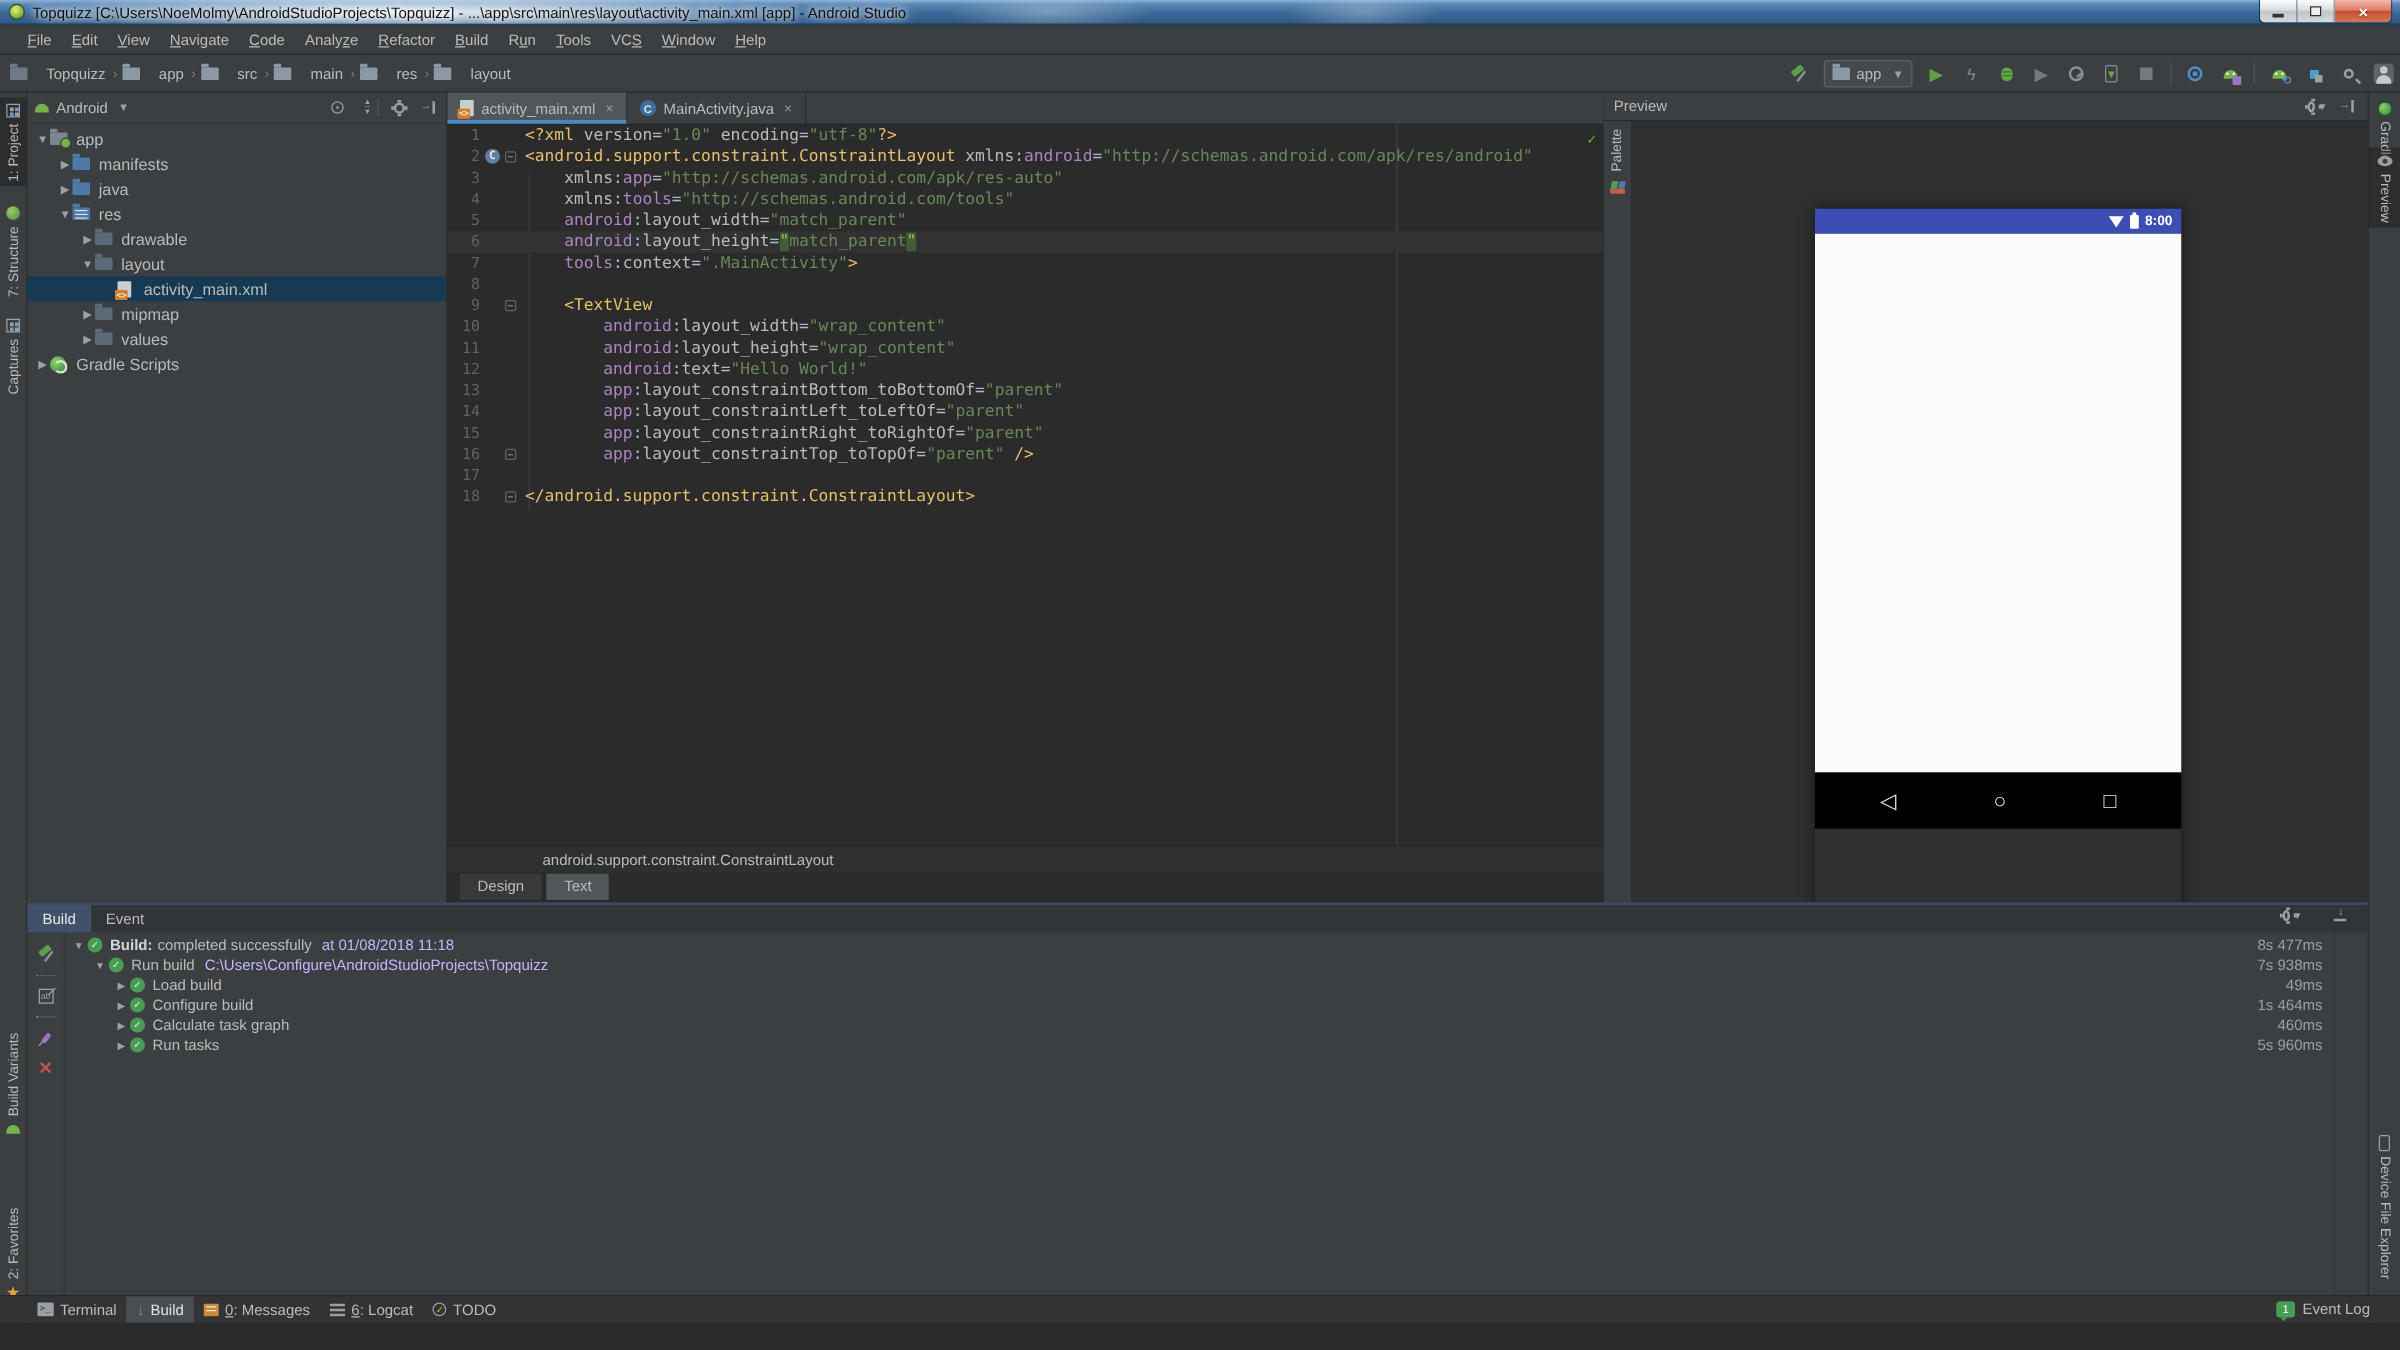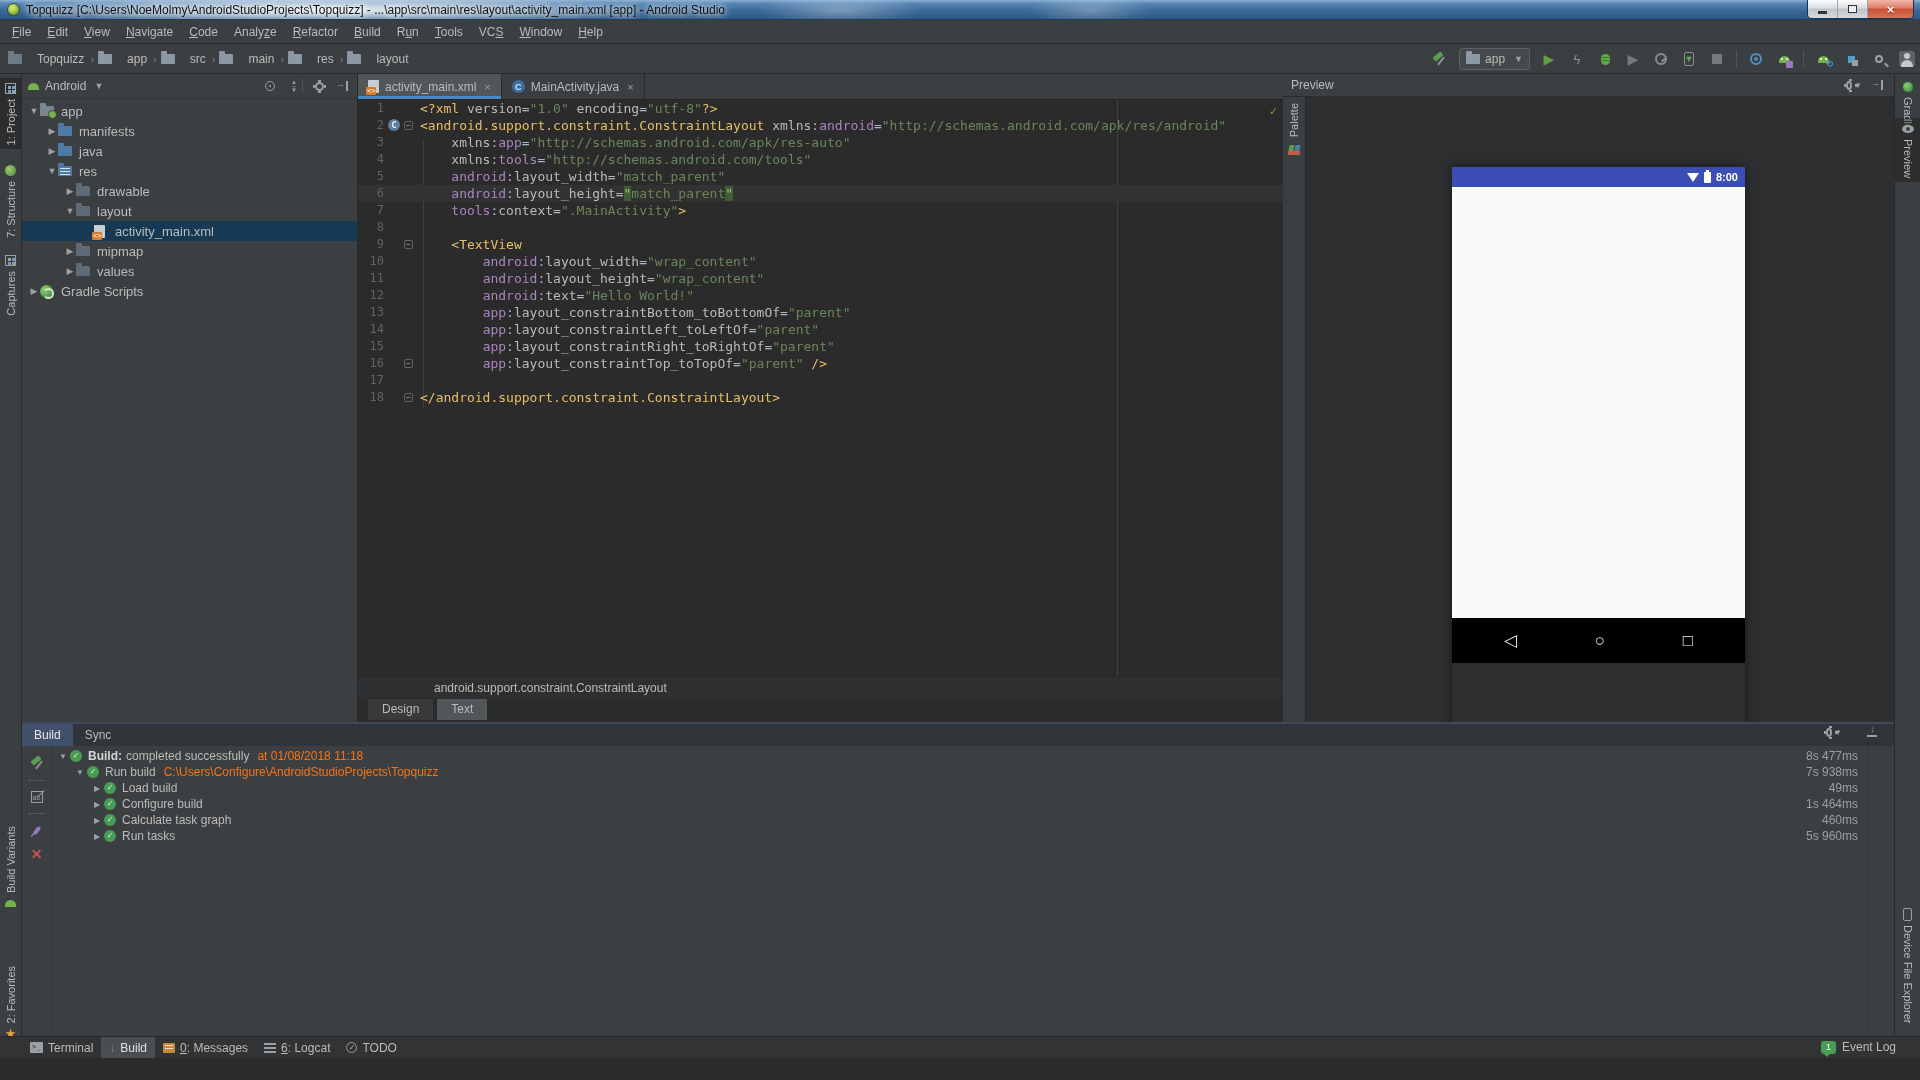--- a/index.html
+++ b/index.html
@@ -27,21 +27,21 @@
   .winbtn.close { width:45px; border-right:none;
     background:linear-gradient(180deg,#F2B8AC,#DD7C66 45%,#C94F31 50%,#D3765B); }
   .glyph-min { width:9px; height:3px; background:#333; margin-top:7px; }
   .glyph-max { width:9px; height:8px; border:1px solid #333; position:relative; background:#eee; }
   .glyph-max::before { content:""; position:absolute; left:2px; top:-3px; width:9px; height:8px;
     border:1px solid #333; background:#eee; z-index:-1; }
   .glyph-x { color:#fff; font-weight:bold; font-size:13px; text-shadow:0 1px 1px #7A2413; line-height:1; }
 
   
   #menubar { position:absolute; left:0; top:20px; width:1920px; height:24px; background:#3C3F41;
-    border-bottom:1px solid #2B2B2B; display:flex; align-items:center; padding-left:4px; }
+    border-bottom:1px solid #2B2B2B; display:flex; align-items:center; padding-left:14px; }
   .menu-item { padding:3px 8px; color:#BBBBBB; cursor:default; }
   .menu-item u { text-decoration:underline; }
 
   
   #toolbar { position:absolute; left:0; top:44px; width:1920px; height:30px; background:#3C3F41;
     border-bottom:1px solid #292B2D; }
   #navbar { position:absolute; left:8px; top:0; height:30px; display:flex; align-items:center; }
   .crumb { display:flex; align-items:center; margin-right:2px; }
   .crumb .lbl { margin-left:15px; color:#BBBBBB; }
   .crumb-sep { color:#7F8487; margin:0 4px; font-size:11px; }
@@ -199,21 +199,21 @@
   .pin-ic { width:4px; height:9px; background:#9A76C0; border-radius:2px; transform:rotate(40deg); position:relative; }
   .pin-ic::after { content:""; position:absolute; left:1px; top:8px; width:1px; height:5px; background:#9DA0A3; }
   .x-ic { color:#C75450; font-size:14px; font-weight:bold; line-height:1; }
   #build-tree { position:absolute; left:30px; top:24px; right:30px; }
   .brow { height:16px; display:flex; align-items:center; white-space:nowrap; font-size:12px; }
   .brow .arrow { width:14px; color:#9DA0A3; font-size:8px; text-align:center; flex:none; }
   .okball { width:12px; height:12px; border-radius:50%; background:#499C54; color:#DFF0DC; font-size:8px; line-height:12px;
     text-align:center; flex:none; margin-right:6px; }
   .brow b { color:#D5D5D5; margin-right:4px; }
   .brow .lbl { color:#BBBBBB; }
-  .brow .detail { color:#f97316; margin-left:8px; }
+  .brow .detail { color:#c4b5fd; margin-left:8px; }
   #build-times { position:absolute; right:36px; top:24px; text-align:right; color:#9DA0A3; }
   #build-times div { height:16px; line-height:16px; font-size:12px; }
   #build-scroll { position:absolute; right:26px; top:22px; width:1px; height:292px; background:#333638; }
 
   
   #tooltabs { position:absolute; left:0; top:1036px; width:1920px; height:22px; background:#313335; border-top:1px solid #282828; display:flex; align-items:stretch; padding-left:22px; }
   .wtab { display:flex; align-items:center; gap:5px; padding:0 8px; color:#BBBBBB; }
   .wtab u { text-decoration:underline; }
   .wtab.active { background:#4A4E52; color:#E0E0E0; }
   .term-ic { width:13px; height:11px; background:#9AA0A3; border-radius:1px; color:#2B2B2B; font-size:7px; line-height:11px; padding-left:2px; font-family:"DejaVu Sans Mono",monospace; }
@@ -596,21 +596,21 @@
         <span class="navg">□</span>
       </div>
     </div>
   </div>
 
   <div id="build">
     <div id="build-header">
       <div class="spring" style="flex:0 0 0;"></div>
       <div id="build-tabs" style="display:flex;">
           <div class="btab active">Build</div>
-          <div class="btab">Sync</div>
+          <div class="btab">Event</div>
         </div>
       <div class="spring"></div>
       <div class="hic ph-ic">
           <div class="gear-ic"></div>
           <span style="font-size:8px; color:#9DA0A3; margin-left:2px;">▼</span>
         </div>
       <div class="hic ph-ic">
           <div class="hide-ic" style="transform:rotate(90deg);"></div>
         </div>
     </div>

